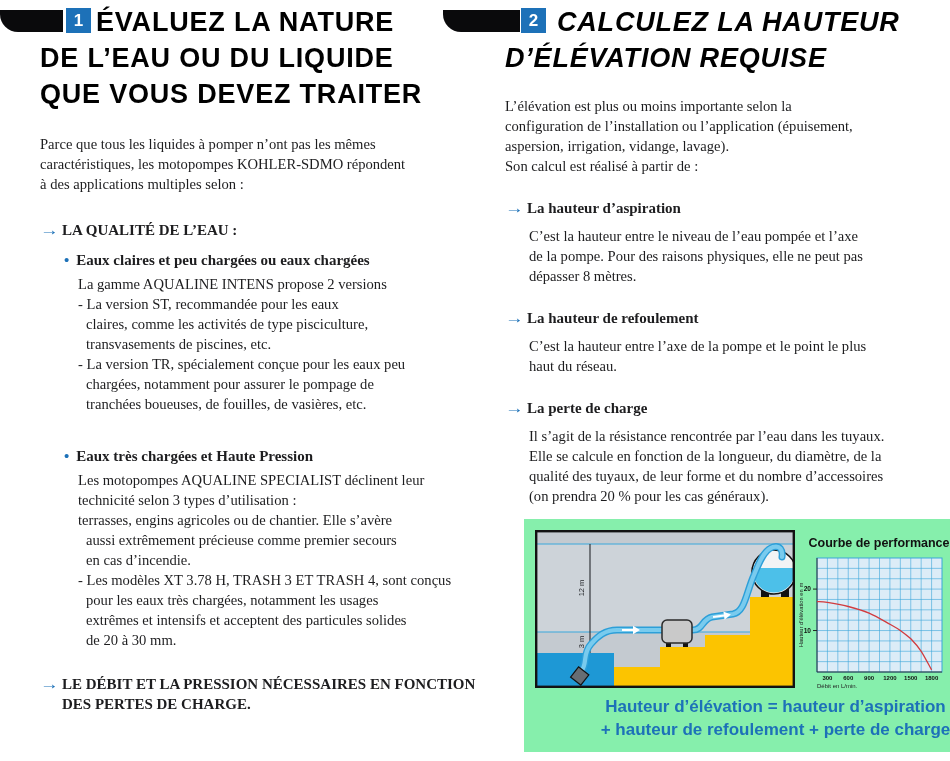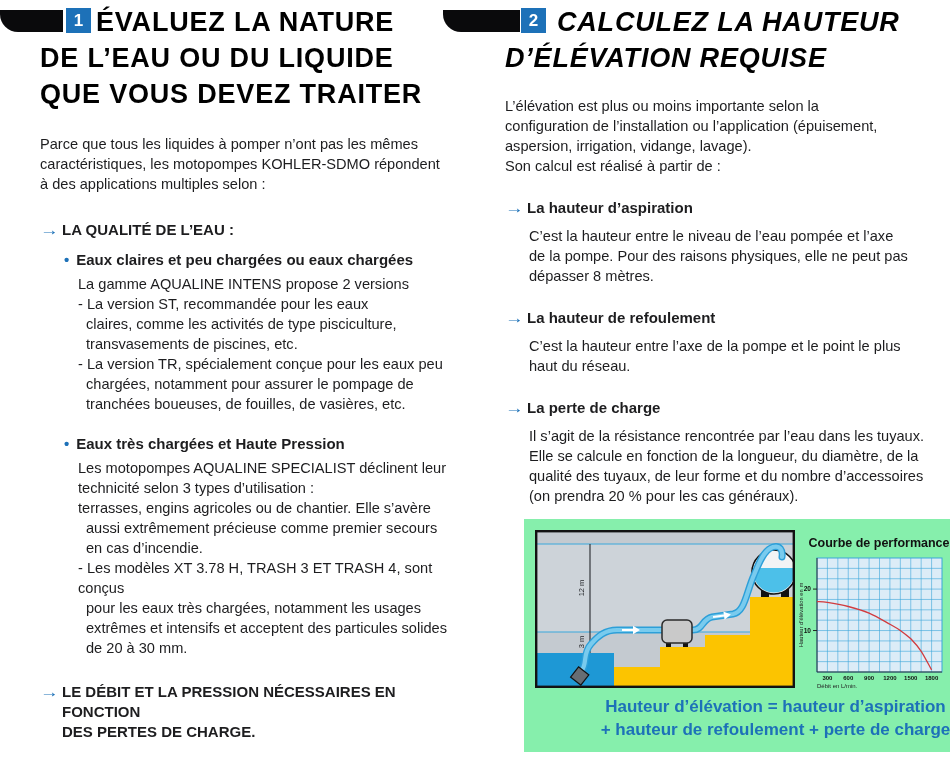--- a/index.html
+++ b/index.html
@@ -14,24 +14,24 @@
   #ribbon2{left:443px;width:77px;}
   .badge{position:absolute;top:8px;width:25px;height:25px;background:#1d71b8;color:#fff;
          font-weight:bold;font-size:17px;display:flex;align-items:center;justify-content:center;}
   #badge1{left:66px;} #badge2{left:521px;}
   .title{position:absolute;top:4px;color:#000000;font-size:27px;font-weight:700;
          line-height:36px;letter-spacing:.8px;white-space:nowrap;}
   #title1{left:40px;} #title2{left:505px;font-style:italic;}
   #title1 > div:first-child{padding-left:56px;}
   #title2 > div:first-child{padding-left:52px;}
   
-  .col{position:absolute;font-size:14.6px;line-height:20px;}
+  .col{position:absolute;font-size:14.6px;line-height:20px;font-family:Liberation Serif, serif;}
   #col1{left:40px;top:134px;width:436px;}
   #col2{left:505px;top:96px;width:430px;}
-  .mb26{margin-bottom:26px;} .mb22{margin-bottom:22px;} .mb18{margin-bottom:20px;} .mb10{margin-bottom:10px;} .mb8{margin-bottom:8px;} .mb4{margin-bottom:4px;} .mb24{margin-bottom:24px;}
+  .mb26{margin-bottom:26px;} .mb22{margin-bottom:22px;} .mb18{margin-bottom:32px;} .mb10{margin-bottom:10px;} .mb8{margin-bottom:8px;} .mb4{margin-bottom:4px;} .mb24{margin-bottom:24px;}
   .arrow-head{font-weight:bold;font-size:15px;line-height:20px;display:flex;gap:7px;}
   .arrow{color:#1d71b8;font-weight:900;transform:scaleX(1.25);transform-origin:left center;}
   .bullet-head{font-weight:bold;font-size:15px;margin-left:24px;display:flex;gap:7px;}
   .bullet{color:#1d71b8;}
   .sub{padding-left:38px;}
   .dash-lines > div:not(:first-child){padding-left:8px;}
   
   #panel{position:absolute;left:524px;top:519px;width:433px;height:233px;background:#86efac;}
   #illus{position:absolute;left:11px;top:11px;}
   #chart-title{position:absolute;left:280px;top:17px;width:150px;text-align:center;

